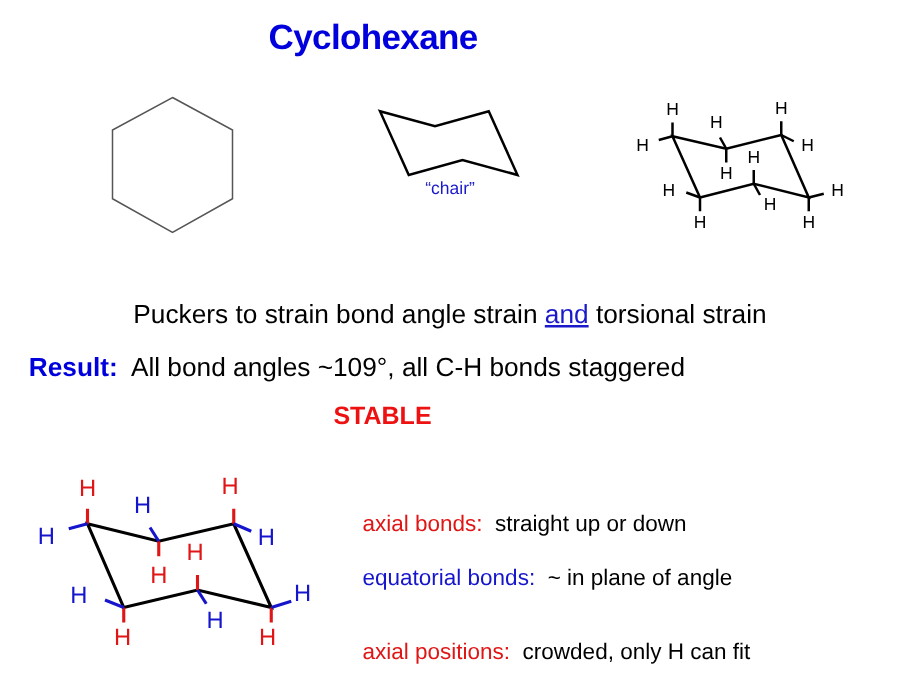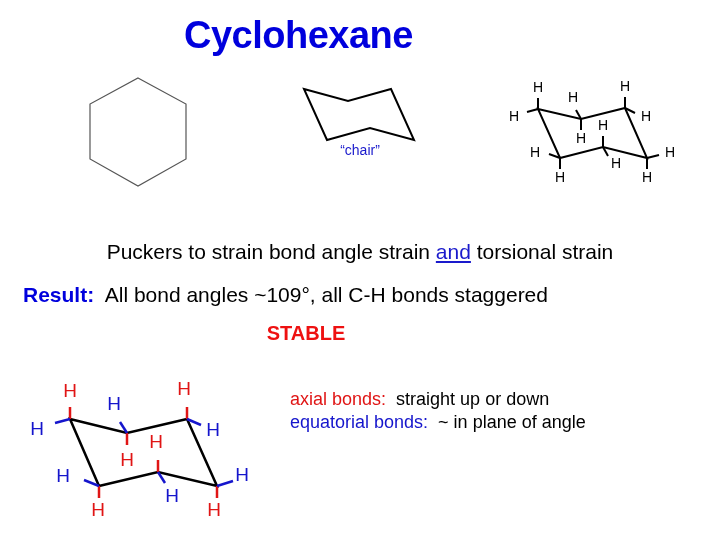--- a/index.html
+++ b/index.html
@@ -1,26 +1,26 @@
 <!DOCTYPE html>
 <html><head>
 <meta charset="utf-8">
 <style>
   html, body { margin: 0; padding: 0; }
   body { width: 720px; height: 540px; background: #ffffff; position: relative; overflow: hidden; font-family: "Liberation Sans", sans-serif; }
   .abs { position: absolute; }
-  .title { left: 0; width: 597px; top: 14px; text-align: center; font-size: 38px; font-weight: bold; color: #0000dd; letter-spacing: -0.5px; }
+  .title { left: 0; width: 597px; top: 14px; text-align: center; font-size: 28px; font-weight: bold; color: #0000dd; letter-spacing: -0.5px; }
   .caption { left: 280px; width: 160px; text-align: center; color: #1a1acc; font-size: 14px; line-height: 21px; top: 140px; }
   .line1 { left: 0; width: 720px; top: 240px; text-align: center; font-size: 21px; color: #000; }
   .line1 .and { color: #1a1acc; text-decoration: underline; }
   .line2 { left: 0; width: 571px; top: 283px; text-align: center; font-size: 21px; color: #000; }
   .line2 .result { color: #0000dd; font-weight: bold; }
   .stable { left: 0; width: 612px; top: 322px; text-align: center; font-size: 20px; font-weight: bold; color: #ee1111; }
   .defs { left: 290px; top: 388px; font-size: 18px; line-height: 23px; color: #000; }
-  .defs .row { white-space: nowrap; }
+  .defs .row { white-space: nowrap; margin-top: 20px; }
   .defs .red { color: #e01515; }
   .defs .blue { color: #1515cc; }
   .defs .gap { height: 16px; }
   svg text { font-family: "Liberation Sans", sans-serif; }
 </style>
 </head>
 <body>
 
 <div class="abs title">Cyclohexane</div>
 
@@ -109,13 +109,14 @@
 <div class="abs line1"><span>Puckers to strain bond angle strain </span><span class="and">and</span><span> torsional strain</span></div>
 
 <div class="abs line2"><span class="result">Result:</span><span style="white-space:pre">  All bond angles ~109°, all C-H bonds staggered</span></div>
 
 <div class="abs stable">STABLE</div>
 
 <div class="abs defs">
   <div class="row"><span class="red">axial bonds:</span><span style="white-space:pre">  straight up or down</span></div>
   <div class="row"><span class="blue">equatorial bonds:</span><span style="white-space:pre">  ~ in plane of angle</span></div>
   <div class="gap"></div>
+  <div class="row"><span class="red">axial positions:</span><span style="white-space:pre">  crowded, only H can fit</span></div>
 </div>
 
 </body></html>

